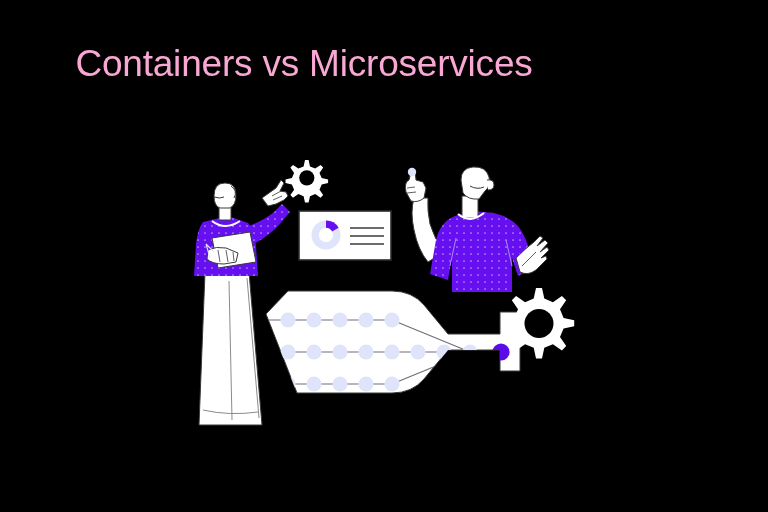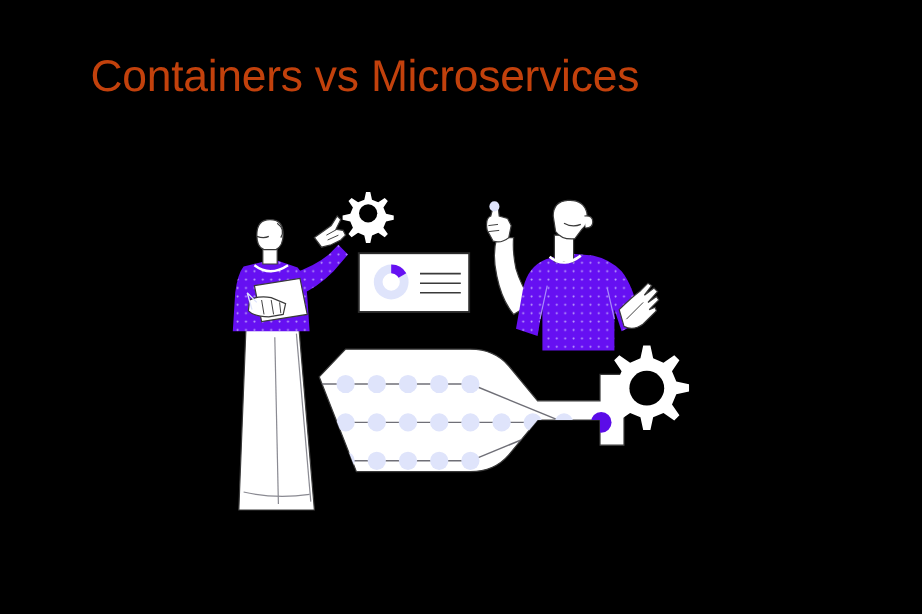--- a/index.html
+++ b/index.html
@@ -18,21 +18,21 @@
     width: 768px;
     height: 512px;
     background: #000000;
   }
   #title {
     position: absolute;
     left: 0;
     top: 42px;
     width: 608px;
     text-align: center;
-    color: #c2410c;
+    color: #f9a8d4;
     font-family: "Liberation Sans", sans-serif;
     font-size: 37px;
     font-weight: 500;
     letter-spacing: -0.2px;
     line-height: 44px;
     white-space: nowrap;
   }
   #art {
     position: absolute;
     left: 0;

